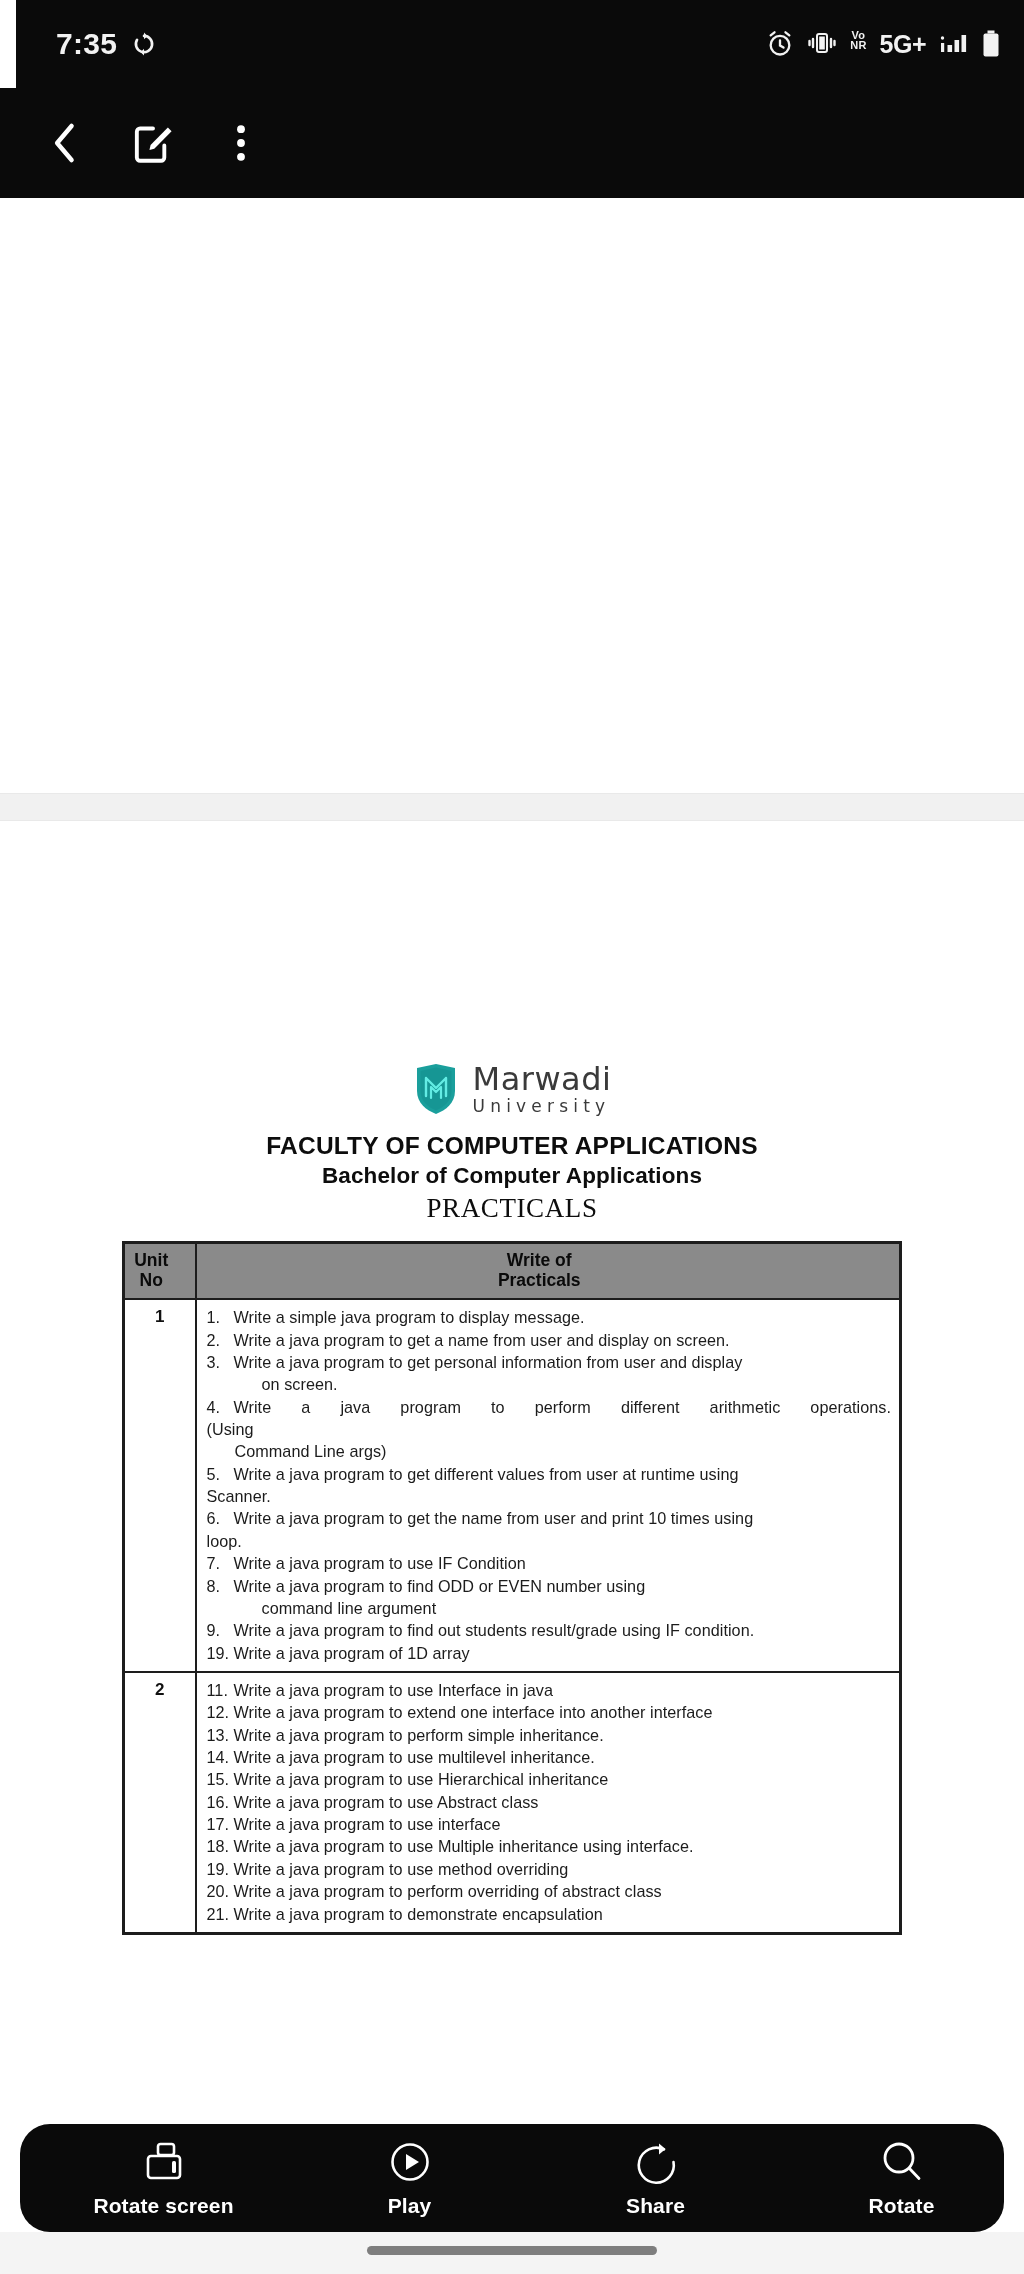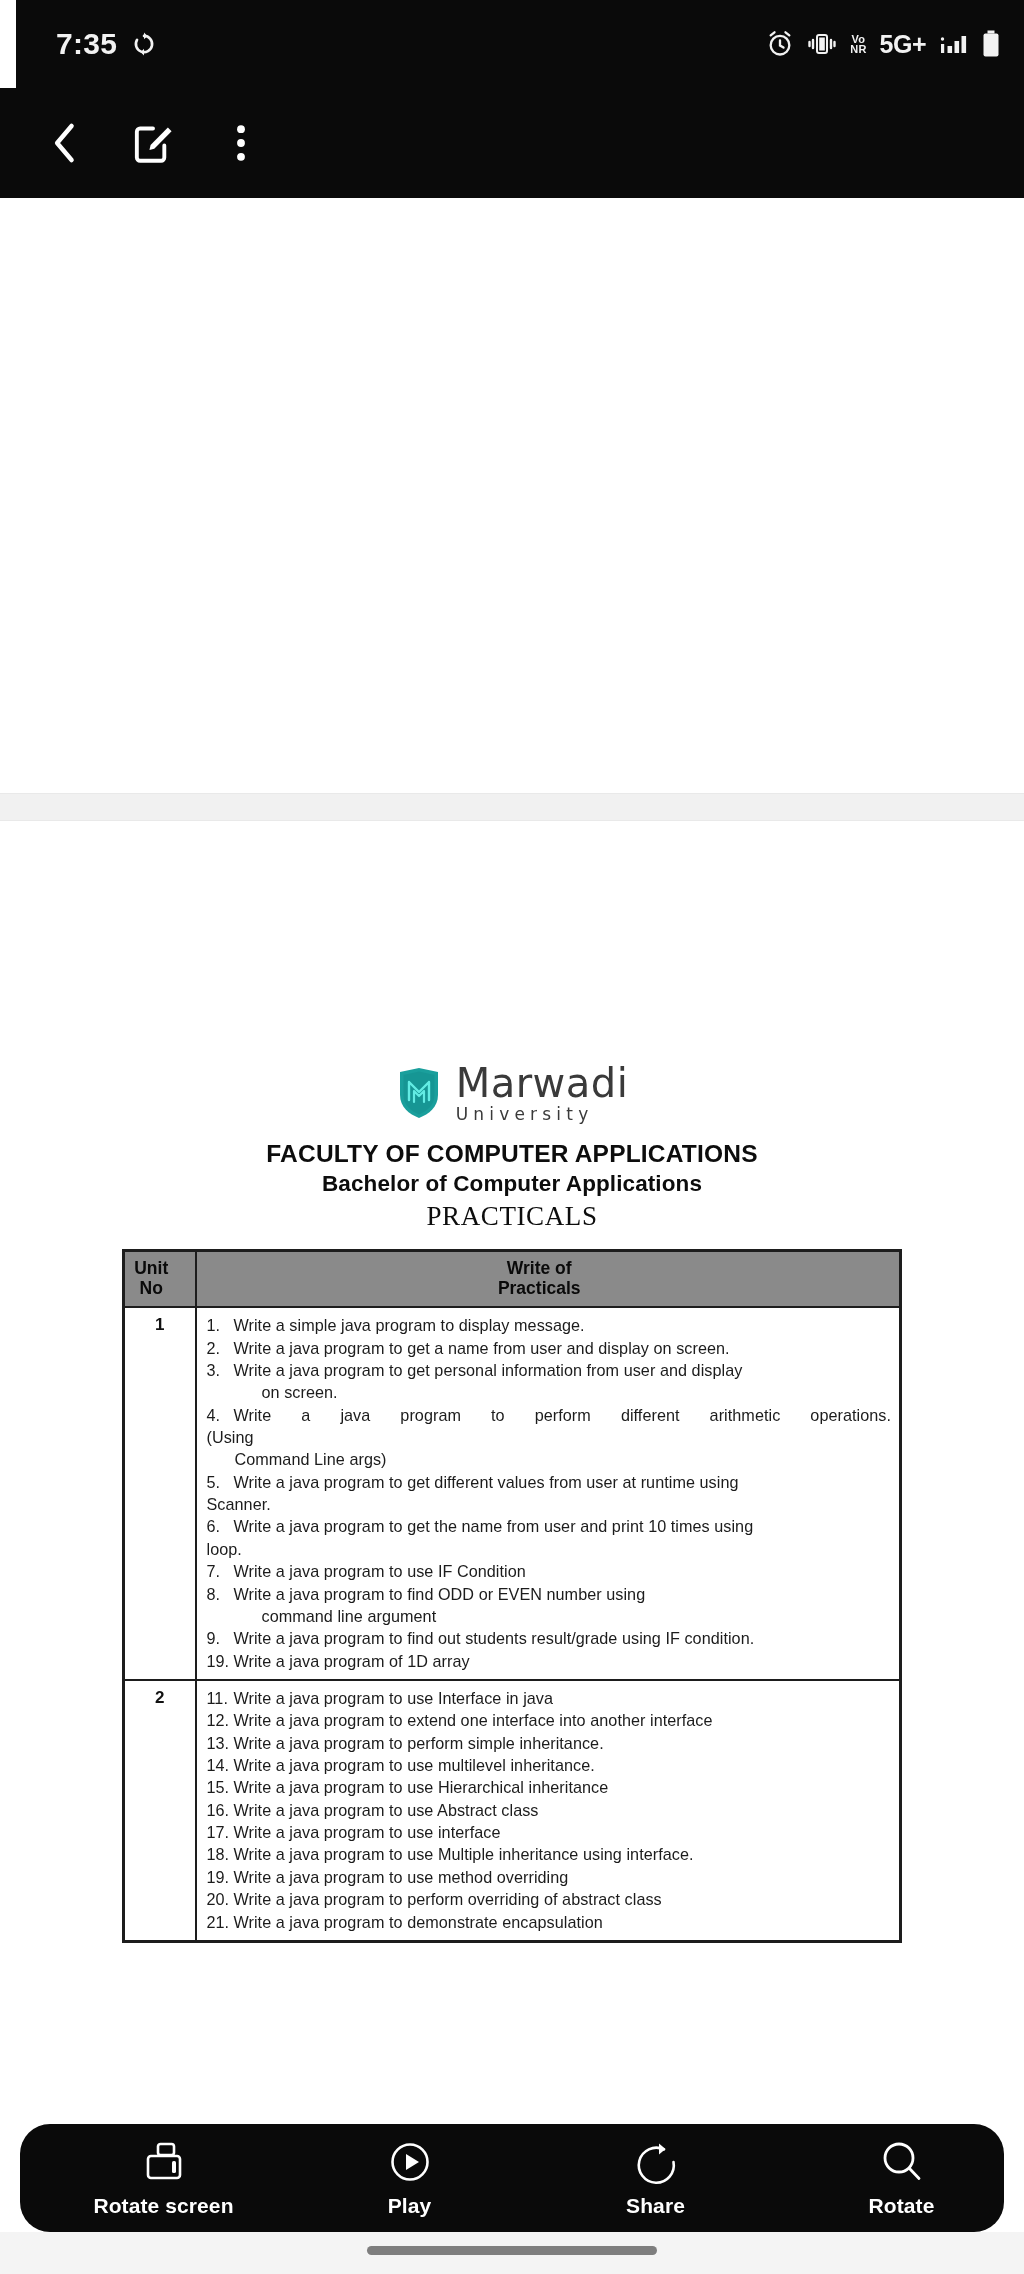--- a/index.html
+++ b/index.html
@@ -15,21 +15,21 @@
   .phone { position:relative; width:1024px; height:2274px; background:#ffffff; }
 
   .statusbar {
     position:absolute; left:16px; top:0; width:1024px; height:88px;
     background:#0a0a0a; color:#ffffff;
     display:flex; align-items:center; justify-content:space-between;
     padding:0 40px;
   }
   .sb-left { display:flex; align-items:center; gap:14px; }
   .sb-clock { font-size:30px; font-weight:700; letter-spacing:.3px; color:#f2f2f2; }
-  .sb-right { display:flex; align-items:center; gap:13px; }
+  .sb-right { display:flex; gap:13px; }
   .ic { display:inline-block; line-height:0; }
   .sb-5g { font-size:25px; font-weight:700; color:#f2f2f2; letter-spacing:-.5px;}
   .vonr { font-size:11px; font-weight:700; line-height:10px; color:#f2f2f2; text-align:center; letter-spacing:.2px;}
 
   .appbar {
     position:absolute; left:0; top:88px; width:1024px; height:110px;
     background:#0a0a0a; color:#ffffff;
     display:flex; align-items:center; padding:0 34px; gap:26px;
   }
   .appbar-title {
@@ -54,21 +54,21 @@
     background:#ffffff;
   }
 
   
   .doc-logo {
     margin-top:242px;
     display:flex; align-items:center; justify-content:center; gap:14px;
   }
   .shield { width:46px; height:52px; }
   .logo-words { display:flex; flex-direction:column; line-height:1; }
-  .logo-m { font-size:40px; font-weight:400; color:#3a3a3a; letter-spacing:.5px; font-family:"DejaVu Sans", sans-serif; }
+  .logo-m { font-size:32px; font-weight:400; color:#3a3a3a; letter-spacing:.5px; font-family:"DejaVu Sans", sans-serif; }
   .logo-u { font-size:17px; font-weight:400; color:#3a3a3a; letter-spacing:5.2px; margin-top:3px; font-family:"DejaVu Sans", sans-serif; }
 
   .doc-h1, .doc-h2, .doc-h3 { text-align:center; color:#0d0d0d; }
   .doc-h1 { font-size:24.5px; font-weight:700; margin-top:17px; letter-spacing:.2px; }
   .doc-h2 { font-size:22.5px; font-weight:700; margin-top:3px; letter-spacing:.1px; }
   .doc-h3 { font-size:27px; font-weight:400; margin-top:4px; font-family:"Liberation Serif", serif; letter-spacing:.6px; }
 
   
   .tbl {
     width:780px; margin:17px auto 0 auto;

